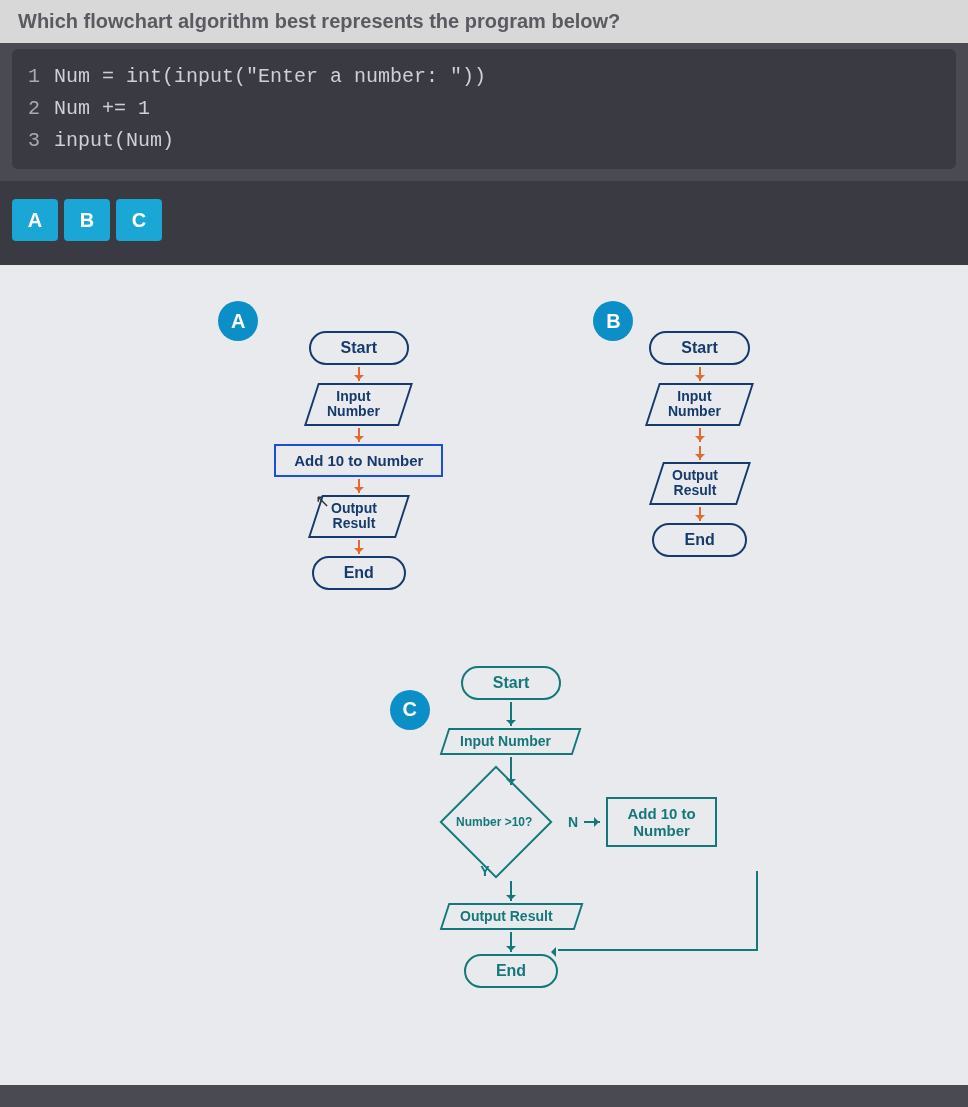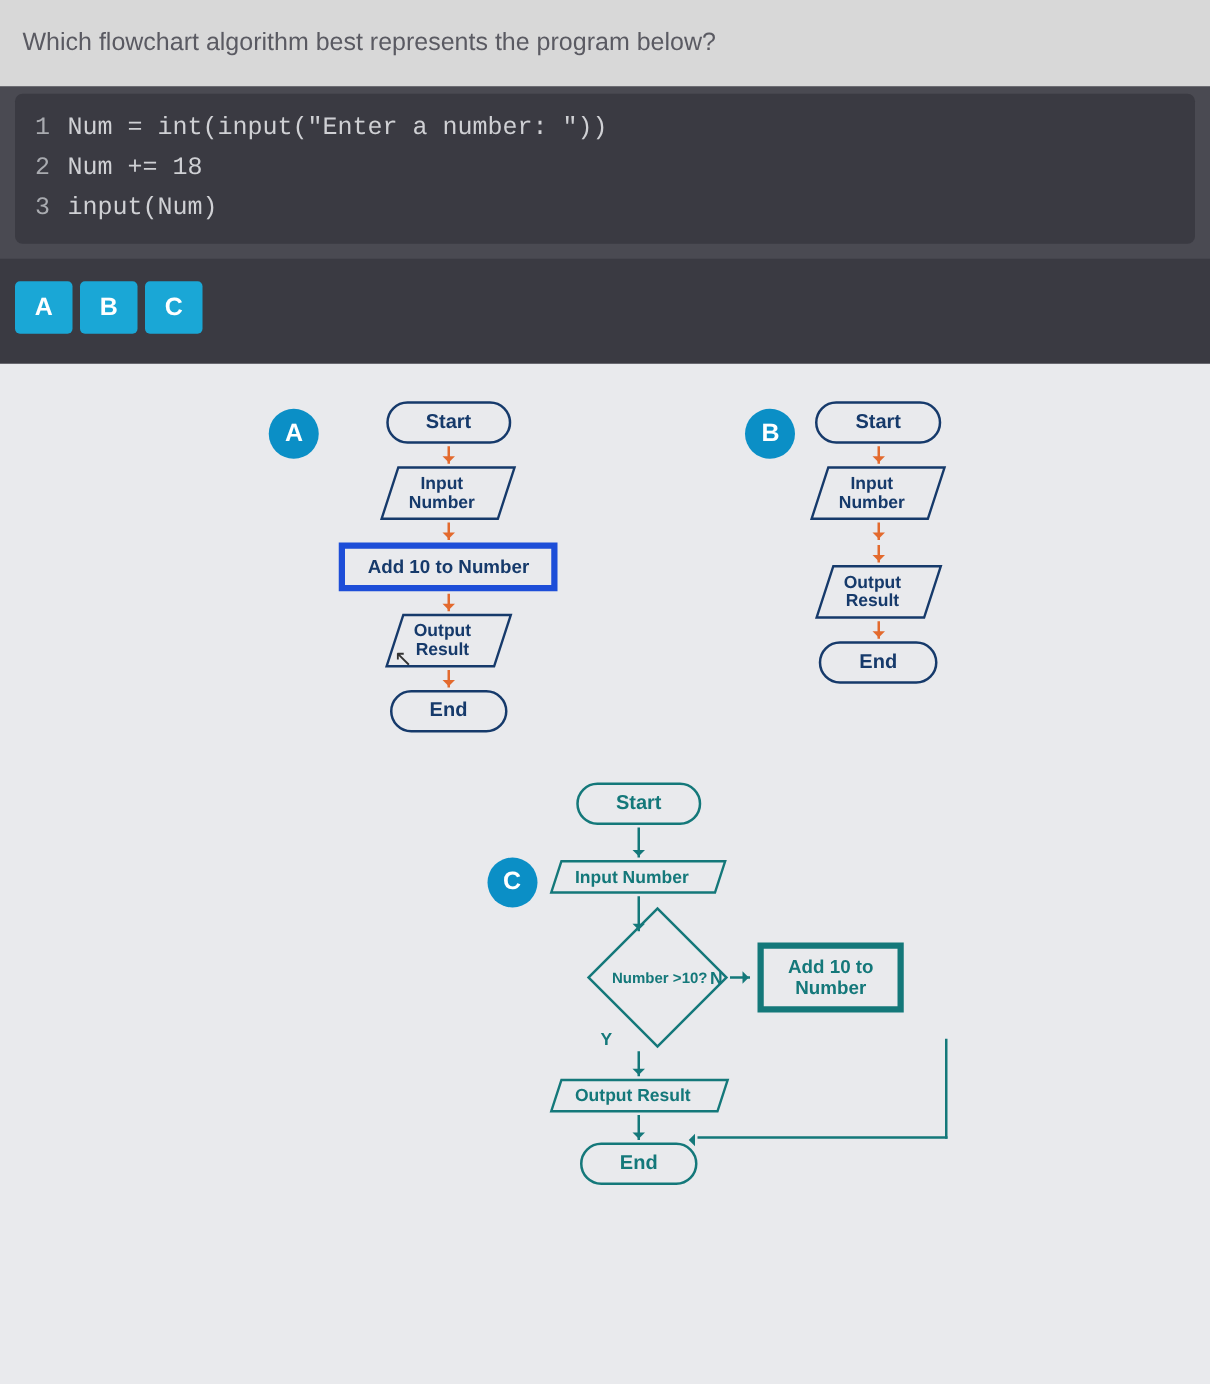--- a/index.html
+++ b/index.html
@@ -4,23 +4,23 @@
 <style>
   * { box-sizing: border-box; margin: 0; padding: 0; }
   body {
     font-family: Arial, Helvetica, sans-serif;
     background: #4a4a52;
     width: 968px;
   }
   .question-bar {
     background: #d8d8d8;
     color: #5a5a62;
-    padding: 23px 18px;
+    padding: 10px 18px;
     font-size: 20px;
-    font-weight: 400;
+    font-weight: 700;
   }
   .code-block {
     background: #3a3a42;
     margin: 6px 12px 12px 12px;
     border-radius: 6px;
     padding: 12px 16px;
     font-family: "Courier New", monospace;
     color: #cfd0d4;
     font-size: 20px;
     line-height: 1.6;
@@ -53,21 +53,21 @@
   }
   .flow-group { display: flex; align-items: flex-start; gap: 16px; }
   .badge {
     width: 40px; height: 40px; border-radius: 50%;
     background: #0b8fc6;
     color: #fff; font-weight: 700; font-size: 20px;
     display: flex; align-items: center; justify-content: center;
     margin-top: 6px;
   }
   .flow-col {
-    display: flex; flex-direction: column; align-items: center;
+    display: flex; flex-direction: column; align-items: center; margin-top: 36px;
   }
   .terminator {
     border: 2px solid #163a6b;
     border-radius: 999px;
     padding: 6px 30px;
     font-weight: 700;
     color: #163a6b;
     background: transparent;
     font-size: 16px;
   }
@@ -78,21 +78,21 @@
     font-weight: 700;
     font-size: 14px;
     padding: 4px 24px 4px 14px;
     transform: skewX(-18deg);
     text-align: center;
     line-height: 1.1;
   }
   .parallelogram > span { display: inline-block; transform: skewX(18deg); }
   .para-b { border-color: #14787a; color: #14787a; }
   .process {
-    border: 5px solid #1d4ed8;
+    border: 2px solid #1d4ed8;
     color: #163a6b;
     font-weight: 700;
     font-size: 15px;
     padding: 6px 18px;
     text-align: center;
   }
   .proc-b { border-color: #14787a; color: #14787a; }
   .arrow-down {
     width: 2px; height: 14px; background: #e36a2e;
     position: relative; margin: 2px 0;
@@ -101,21 +101,21 @@
     content: ""; position: absolute; bottom: -4px; left: -4px;
     border: 5px solid transparent; border-top-color: #e36a2e;
   }
   .arrow-down.teal { background: #14787a; }
   .arrow-down.teal::after { border-top-color: #14787a; }
   
   .row-bottom { display: flex; justify-content: center; }
   .c-wrap { display: flex; align-items: flex-start; gap: 14px; }
   .diamond {
     width: 110px; height: 70px;
-    display: flex; align-items: center; justify-content: flex-end;
+    display: flex; align-items: center; justify-content: flex-start;
     position: relative;
   }
   .diamond-shape {
     width: 80px; height: 80px;
     border: 2px solid #14787a;
     transform: rotate(45deg);
     position: absolute;
     background: transparent;
   }
   .diamond-text {
@@ -153,21 +153,21 @@
 
 <div class="question-bar">Which flowchart algorithm best represents the program below?</div>
 
 <div class="code-block">
   <div class="code-line">
     <span class="lineno">1</span>
     <span>Num = int(input("Enter a number: "))</span>
   </div>
   <div class="code-line">
     <span class="lineno">2</span>
-    <span>Num += 18</span>
+    <span>Num += 1</span>
   </div>
   <div class="code-line">
     <span class="lineno">3</span>
     <span>input(Num)</span>
   </div>
 </div>
 
 <div class="dark-band">
   <div class="tabs">
     <div class="tab">A</div>

